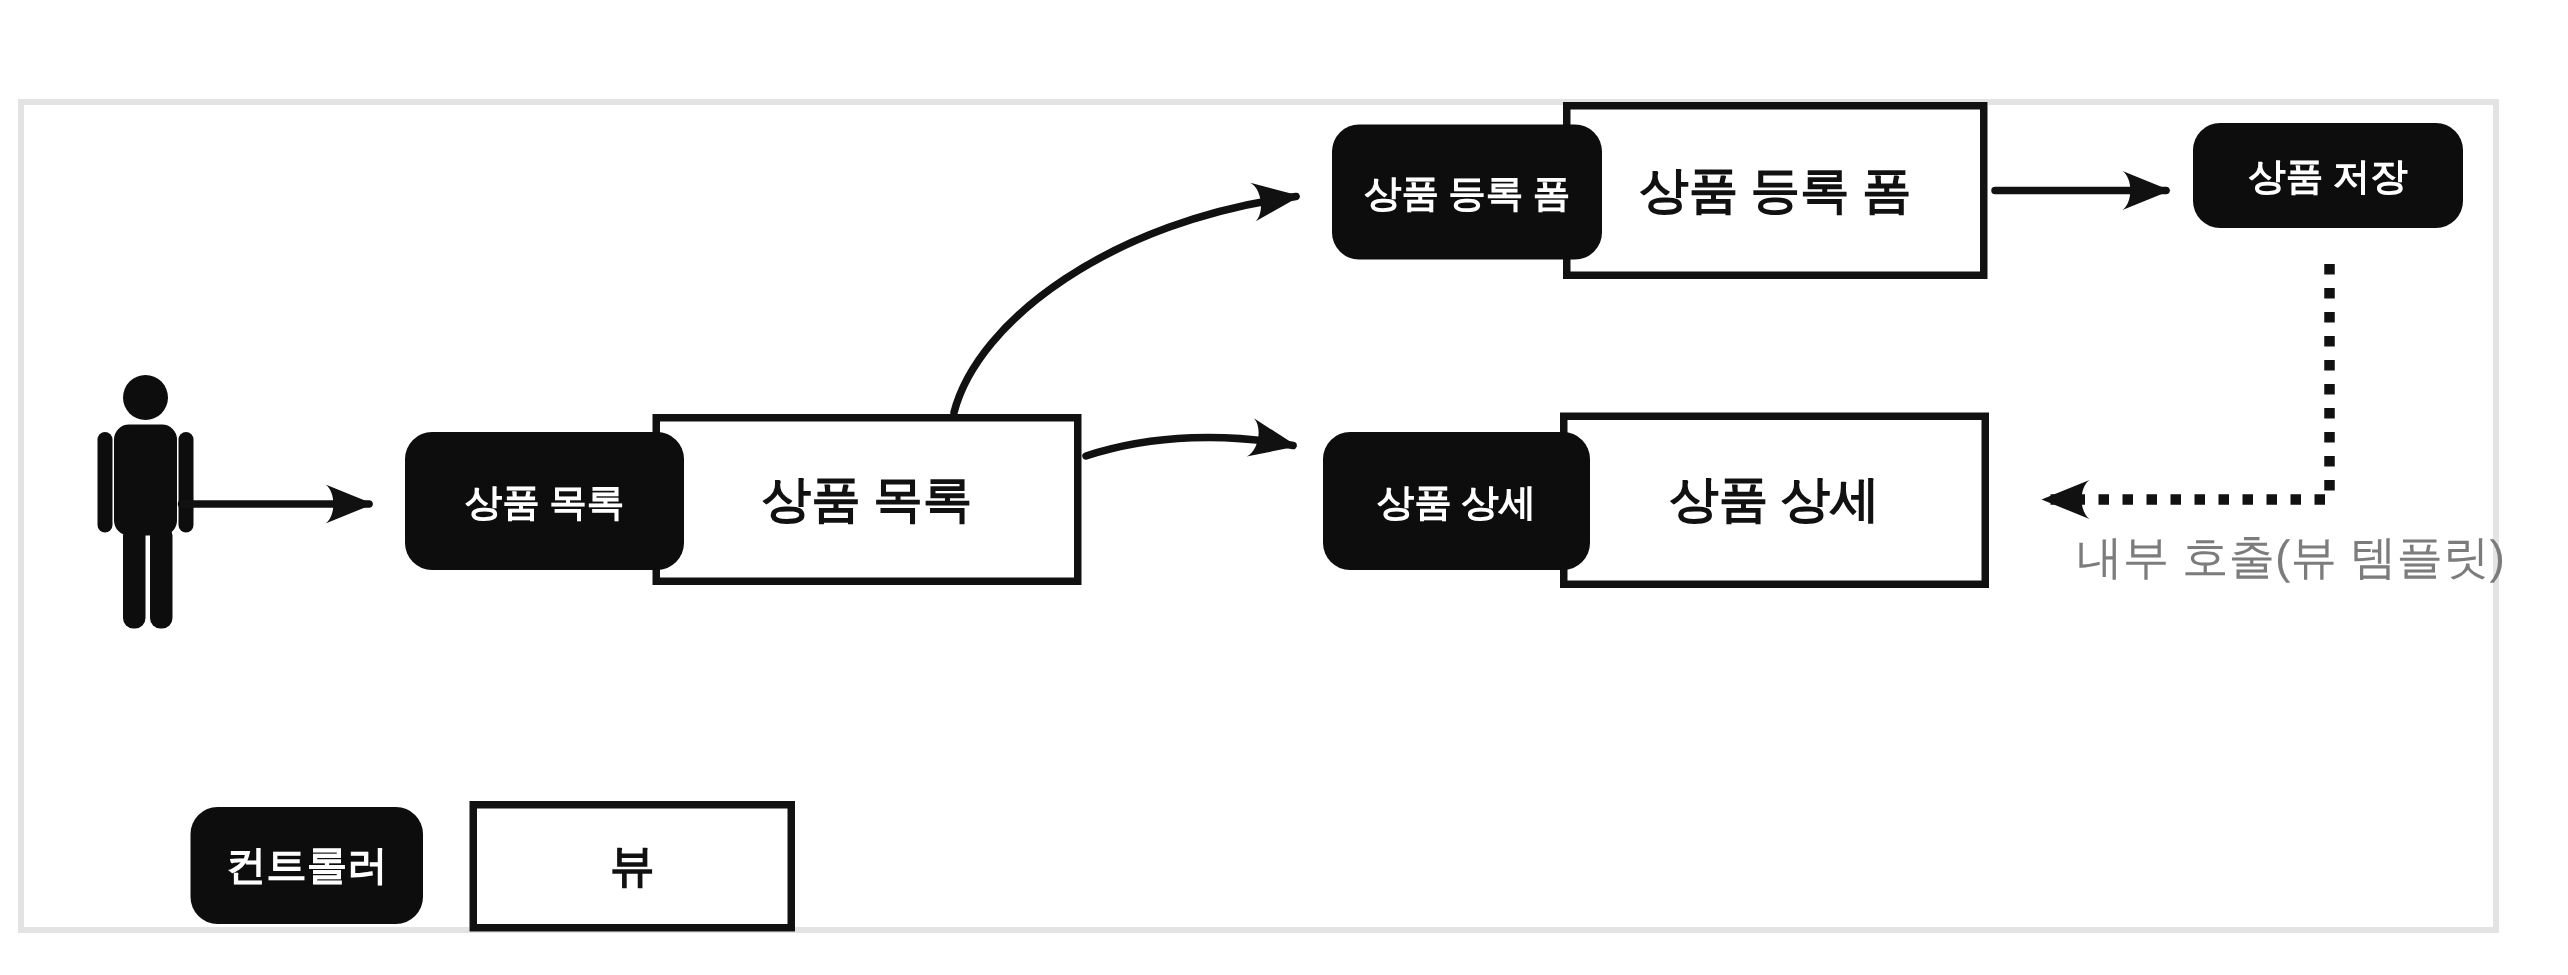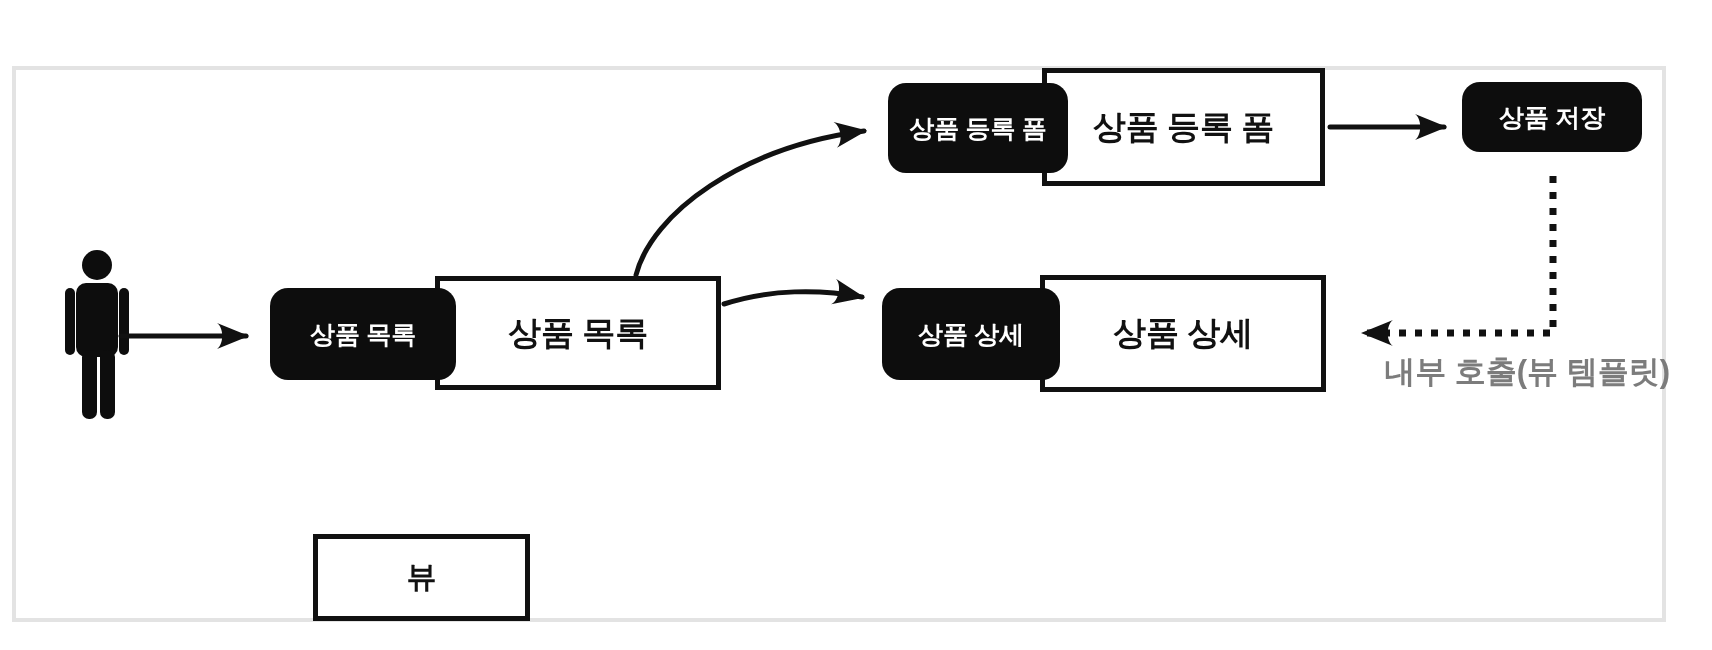--- a/index.html
+++ b/index.html
@@ -69,21 +69,21 @@
     color: #8a8a8a;
     z-index: 2;
     white-space: nowrap;
   }
   .internal-call-label {
     position: absolute;
     left: 1240px; top: 351px;
     width: 430px;
     text-align: right;
     font-size: 31px;
-    font-weight: 700;
+    font-weight: 400;
     color: #7c7c7c;
     z-index: 2;
     white-space: nowrap;
   }
   
   #node-list-ctrl   { left: 270px;  top: 288px; width: 186px; height: 92px; }
   #node-list-view   { left: 435px;  top: 276px; width: 286px; height: 114px; }
   #node-form-ctrl   { left: 888px;  top: 83px;  width: 180px; height: 90px; }
   #node-form-view   { left: 1042px; top: 68px;  width: 283px; height: 118px; }
   #node-detail-ctrl { left: 882px;  top: 288px; width: 178px; height: 92px; }
@@ -131,15 +131,16 @@
   <div class="node view" id="node-form-view">상품 등록 폼</div>
   <div class="node view" id="node-detail-view">상품 상세</div>
 
   <div class="node ctrl" id="node-list-ctrl">상품 목록</div>
   <div class="node ctrl" id="node-form-ctrl">상품 등록 폼</div>
   <div class="node ctrl" id="node-detail-ctrl">상품 상세</div>
   <div class="node ctrl" id="node-save-ctrl">상품 저장</div>
 
   <div class="internal-call-label">내부 호출(뷰 템플릿)</div>
 
+  <div class="node ctrl" id="legend-ctrl">컨트롤러</div>
   <div class="node view" id="legend-view">뷰</div>
 
 </div>
 
 </body></html>

